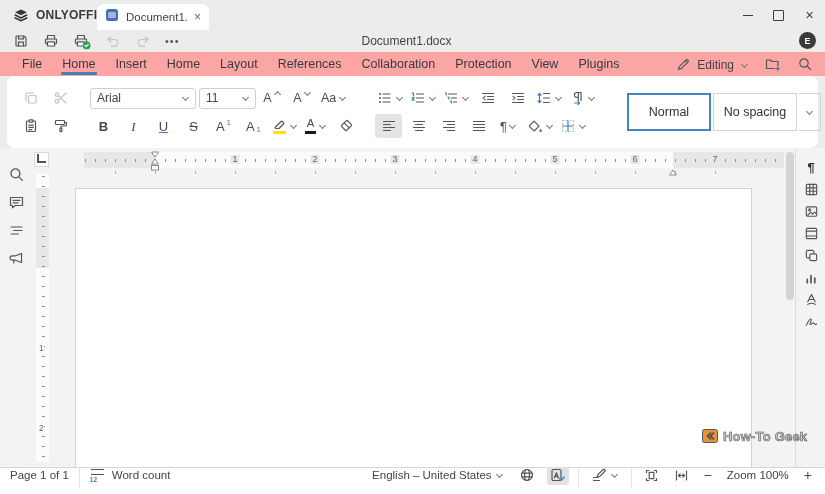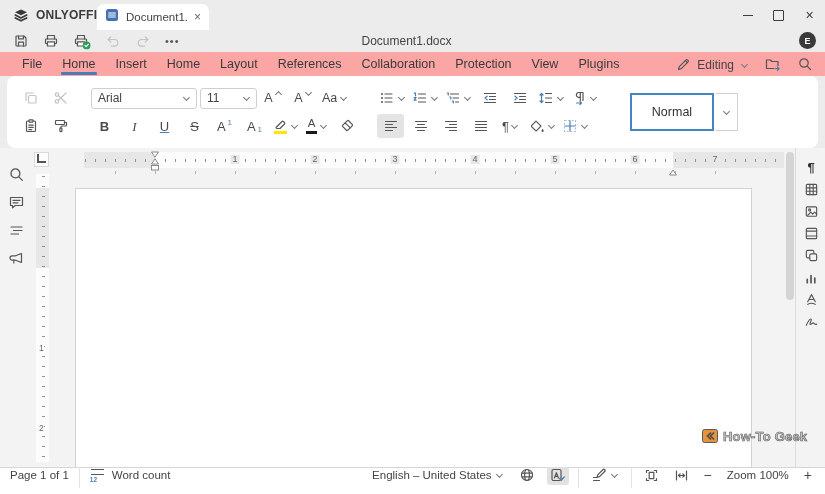--- a/index.html
+++ b/index.html
@@ -458,20 +458,23 @@
           <span class="chev"></span>
         </div>
       </div>
     </div>
     <div class="vsep"></div>
 
     <div class="style-gallery">
       <div class="style-box sel-style">
         <span>Normal</span>
       </div>
+      <div class="style-box plain">
+        <span>No spacing</span>
+      </div>
       <div class="style-scroll">
         <span class="chev"></span>
       </div>
     </div>
 
   </div>
 </div>
 
 <div class="workspace">
 

